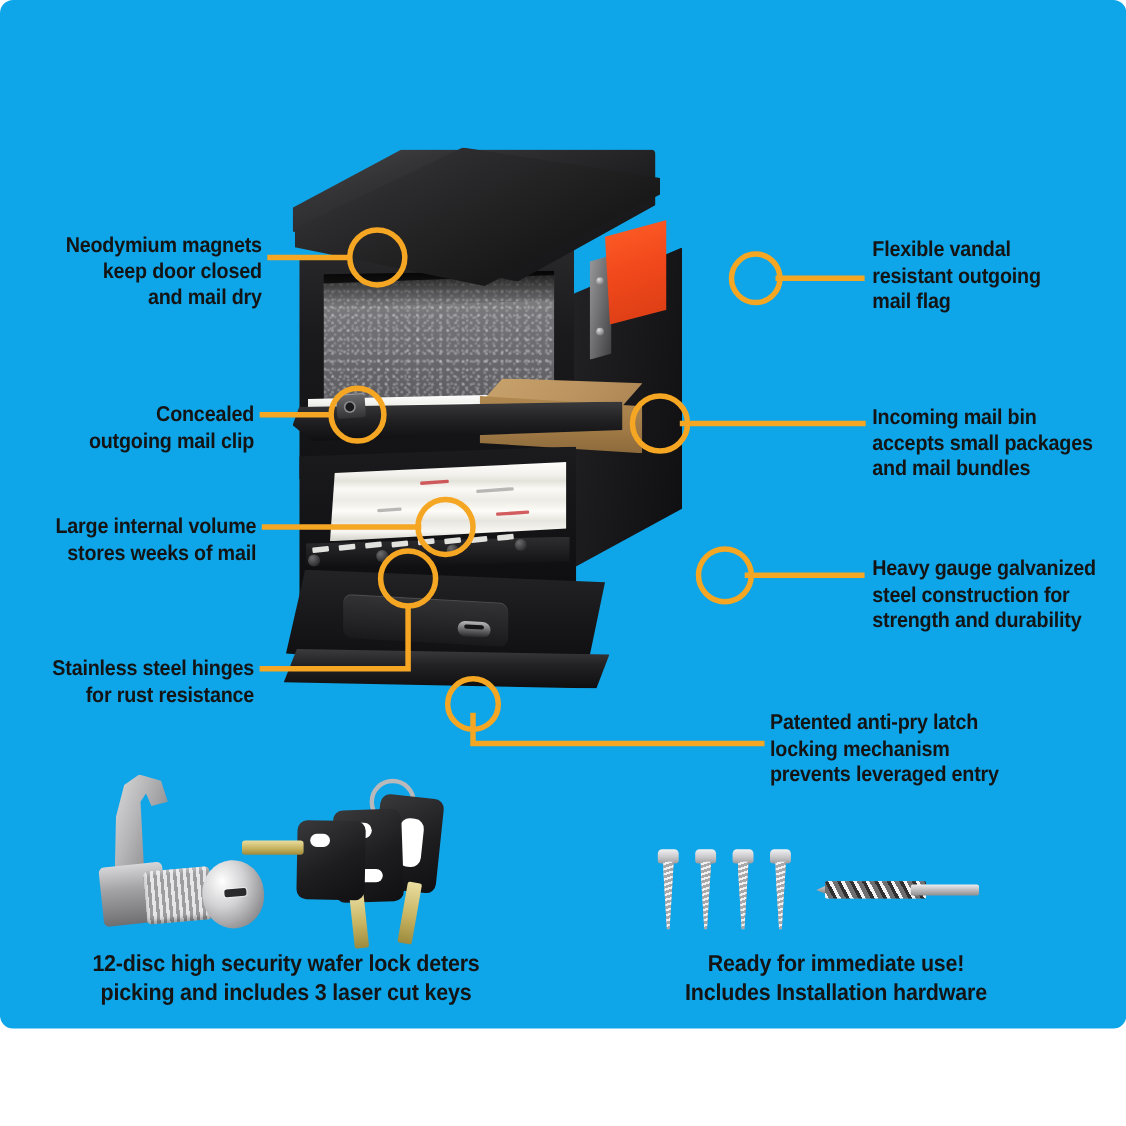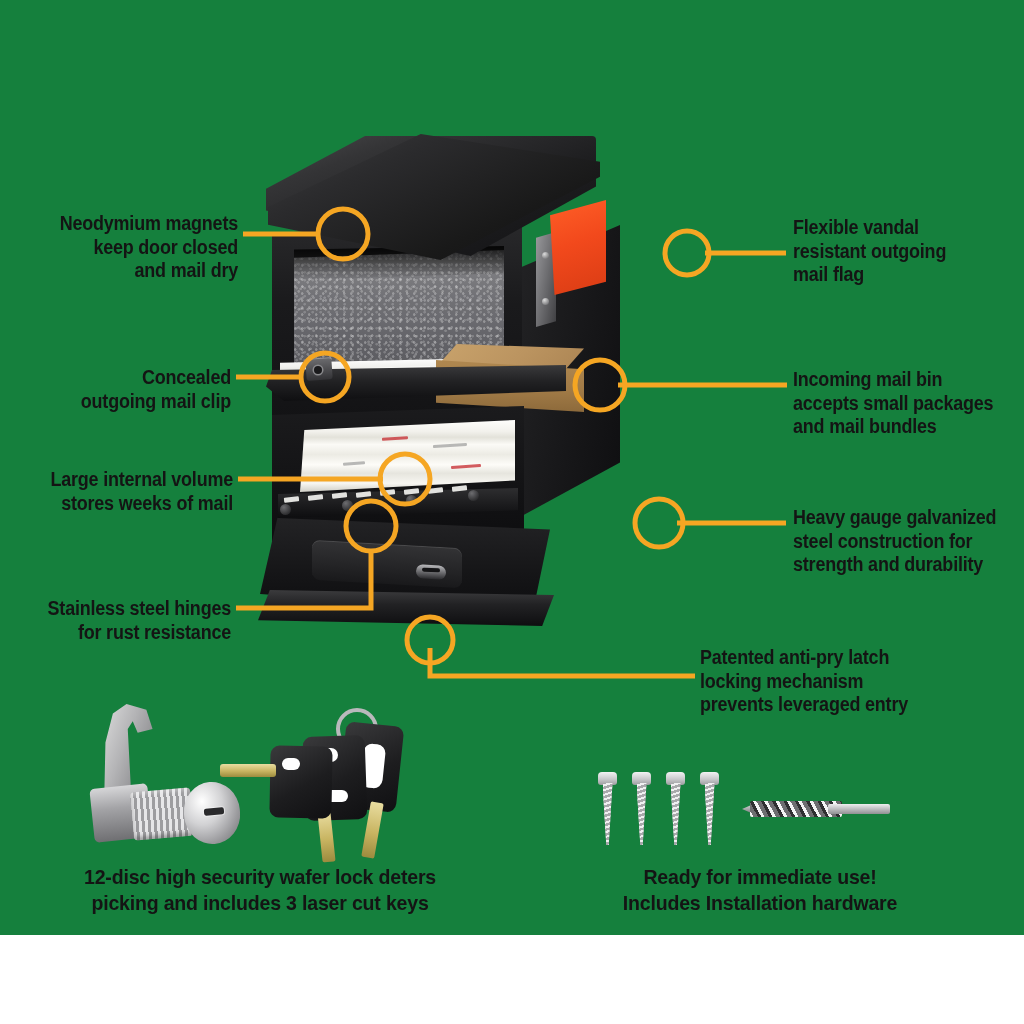--- a/index.html
+++ b/index.html
@@ -2,21 +2,21 @@
 <html><head>
 <meta charset="utf-8">
 <title>Security Mailbox Features Infographic</title>
 <style>
   html,body{margin:0;padding:0;background:#ffffff;}
   body{
     width:1024px;height:1024px;overflow:hidden;position:relative;
     font-family:"Liberation Sans","DejaVu Sans",sans-serif;
     -webkit-font-smoothing:antialiased;
   }
-  #stage{position:absolute;inset:0;width:1024px;height:935px;background:#15803d;}
+  #stage{position:absolute;inset:0;width:1024px;height:935px;background:#0ea5e9;border-radius:12px;}
 
   
   .callout{
     position:absolute;
     font-weight:700;
     font-size:19.5px;
     line-height:23.5px;
     letter-spacing:-0.2px;
     color:#141414;
     font-stretch:condensed;

